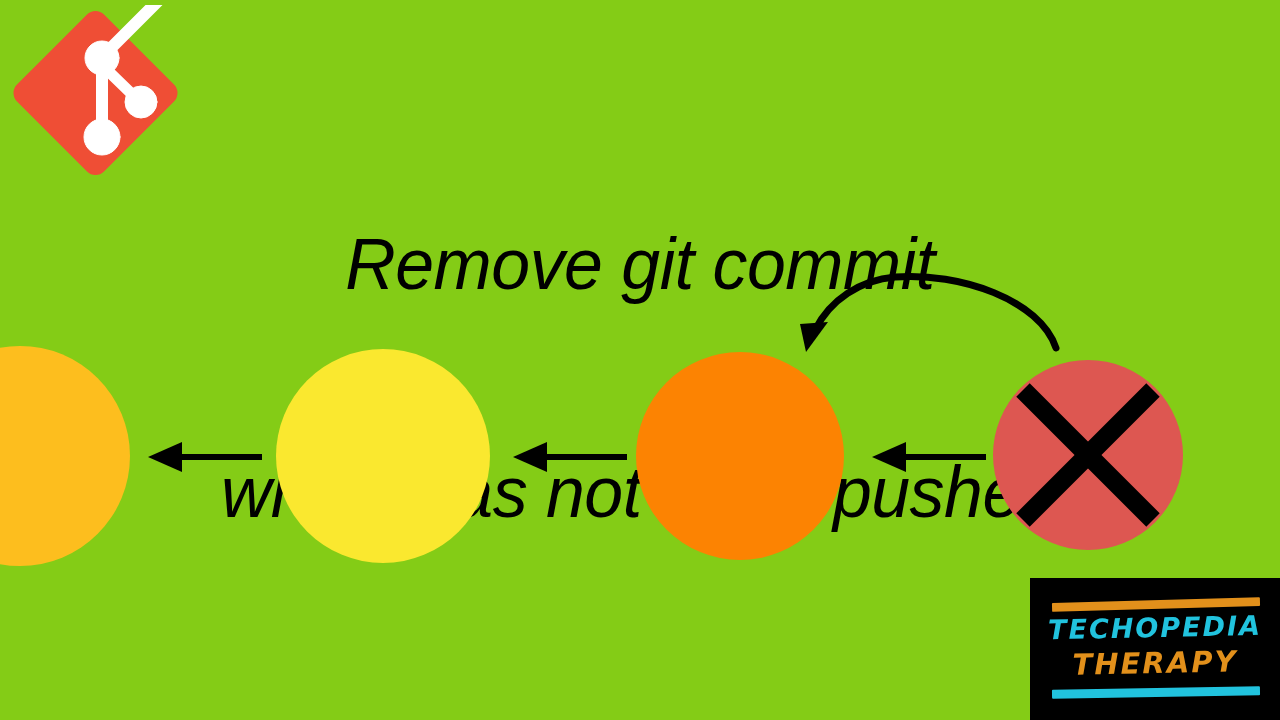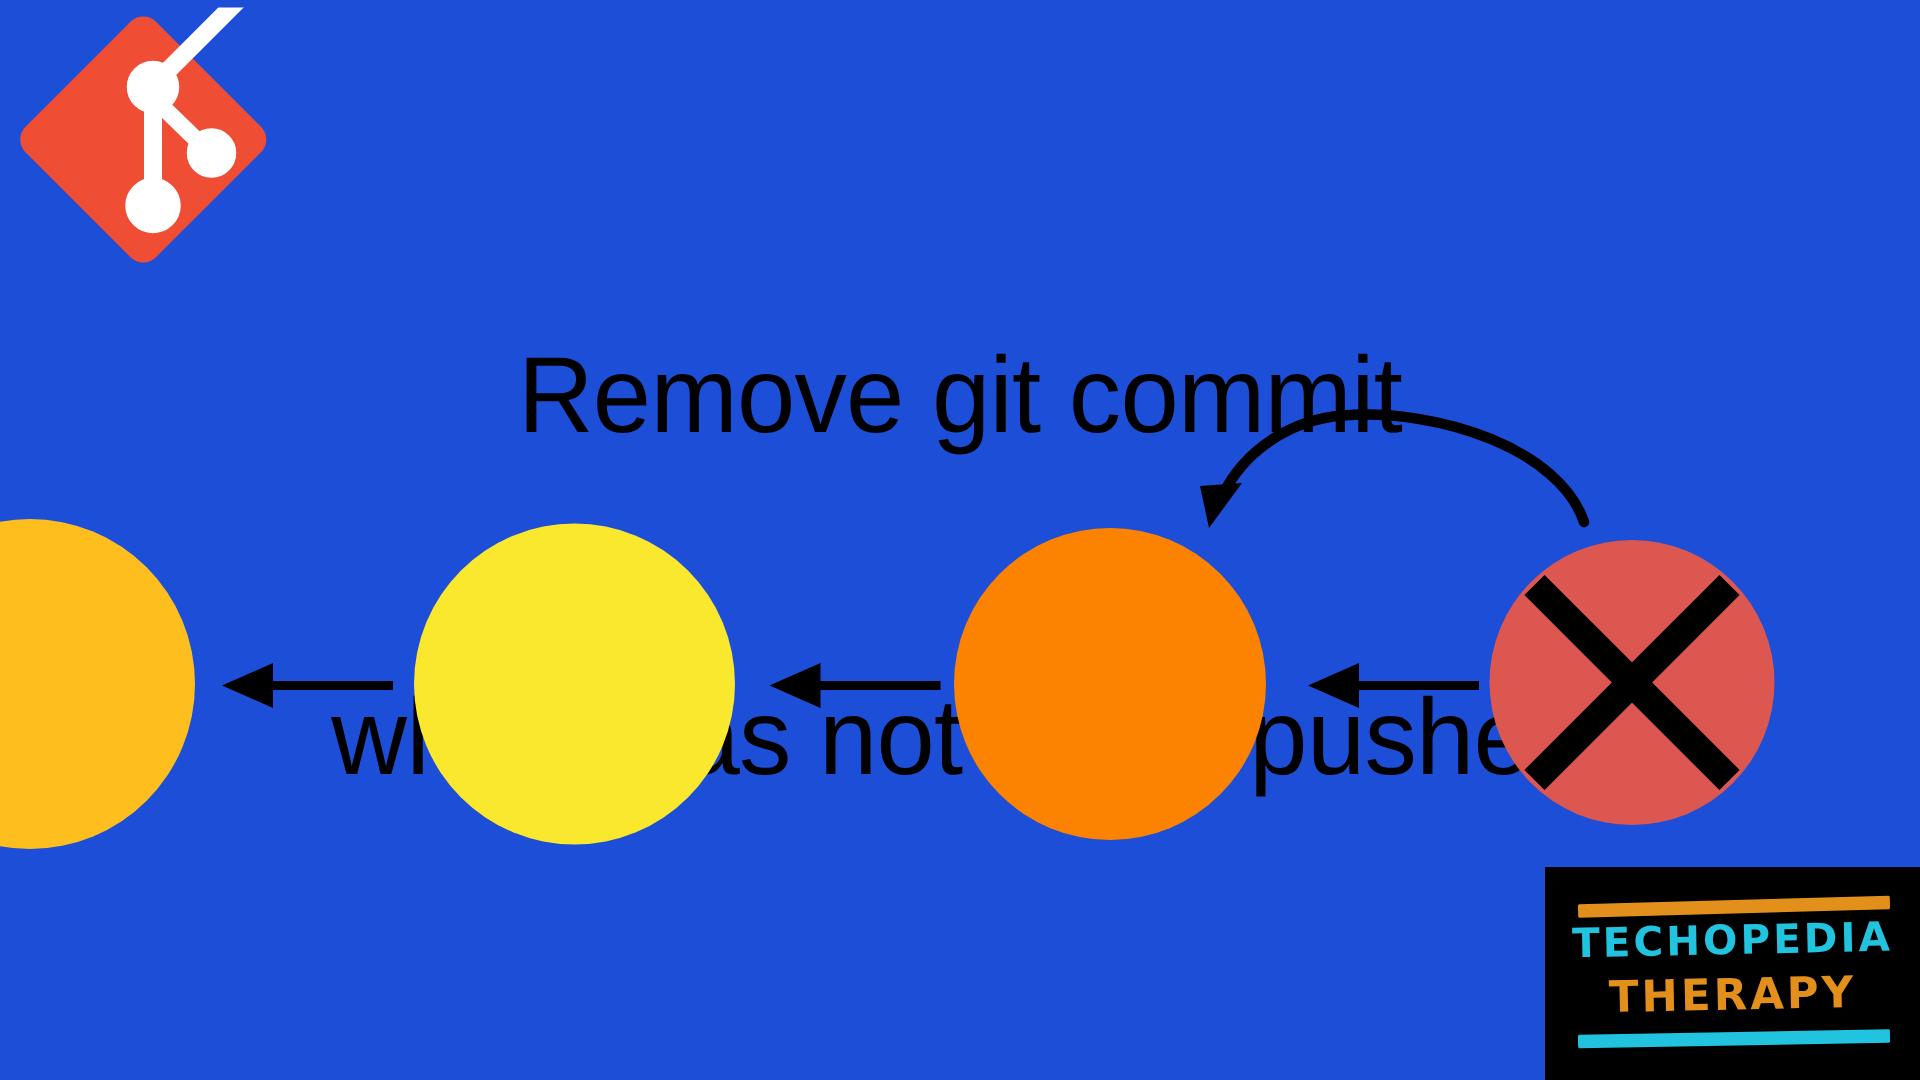--- a/index.html
+++ b/index.html
@@ -97,21 +97,21 @@
     top: 68px;
     left: 0;
     font-size: 29px;
     color: #E2901B;
     transform: rotate(-1.2deg);
   }
 </style>
 </head>
 <body>
 
-<div id="slide" style="background: #1d4ed8;">
+<div id="slide" style="background: #84cc16; font-style: italic;">
 
   <div id="git-logo">
     <svg viewBox="0 0 175 176" width="175" height="176">
       <g transform="translate(87.5,88) rotate(45) translate(-61.5,-61.5)">
         <rect x="0" y="0" width="123" height="123" rx="12" ry="12" fill="#EF4E35"></rect>
       </g>
       <g stroke="#FFFFFF" fill="#FFFFFF" stroke-linecap="round">
         <line x1="94" y1="52" x2="150" y2="-4" stroke-width="12"></line>
         <line x1="94" y1="56" x2="94" y2="130" stroke-width="12"></line>
         <line x1="96" y1="62" x2="131" y2="96" stroke-width="11"></line>

